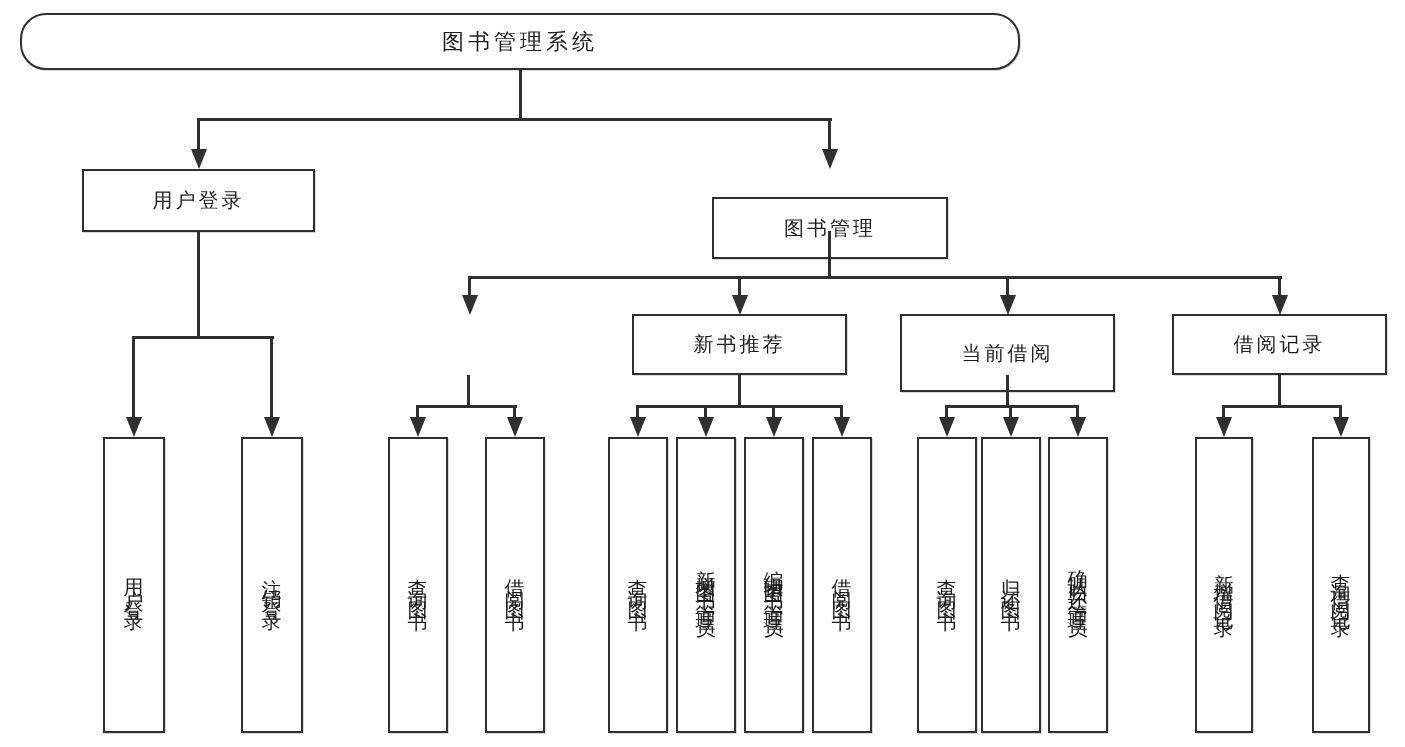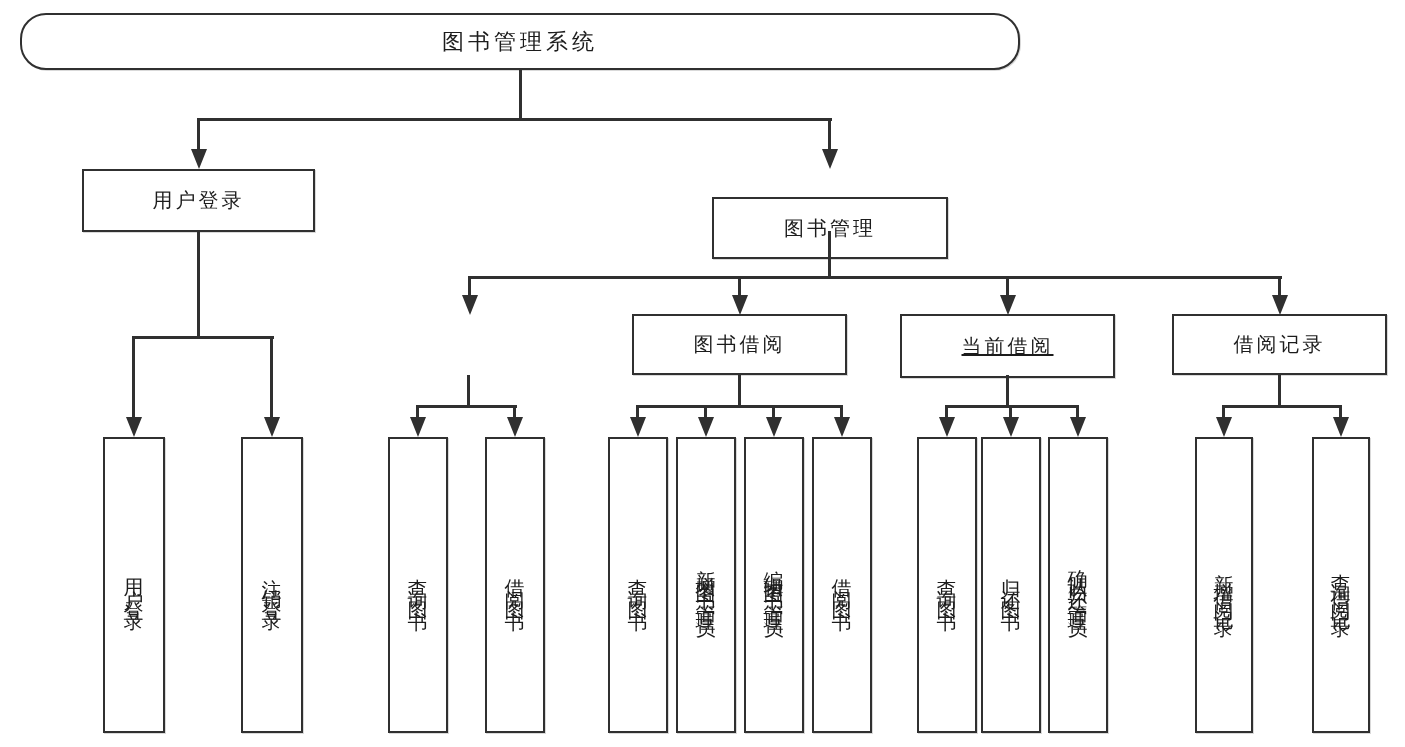--- a/index.html
+++ b/index.html
@@ -101,23 +101,23 @@
   <div class="vline" style="left:468px; top:276px; height:22px;"></div>
   <div class="arrow-down" style="left:462px; top:295px;"></div>
   <div class="vline" style="left:738px; top:276px; height:22px;"></div>
   <div class="arrow-down" style="left:732px; top:295px;"></div>
   <div class="vline" style="left:1006px; top:276px; height:22px;"></div>
   <div class="arrow-down" style="left:1000px; top:295px;"></div>
   <div class="vline" style="left:1278px; top:276px; height:22px;"></div>
   <div class="arrow-down" style="left:1272px; top:295px;"></div>
 
   <div class="hbox" style="left:632px; top:314px; width:215px; height:61px;">
-    <span>图书借阅</span>
-  </div>
-  <div class="hbox" style="left:900px; top:314px; width:215px; height:64px;text-decoration:underline;">
+    <span>新书推荐</span>
+  </div>
+  <div class="hbox" style="left:900px; top:314px; width:215px; height:78px;">
     <span>当前借阅</span>
   </div>
   <div class="hbox" style="left:1172px; top:314px; width:215px; height:61px;">
     <span>借阅记录</span>
   </div>
 
   <div class="vline" style="left:467px; top:375px; height:30px;"></div>
   <div class="hline" style="left:417px; top:405px; width:100px;"></div>
   <div class="vline" style="left:416px; top:405px; height:14px;"></div>
   <div class="arrow-down" style="left:410px; top:417px;"></div>

